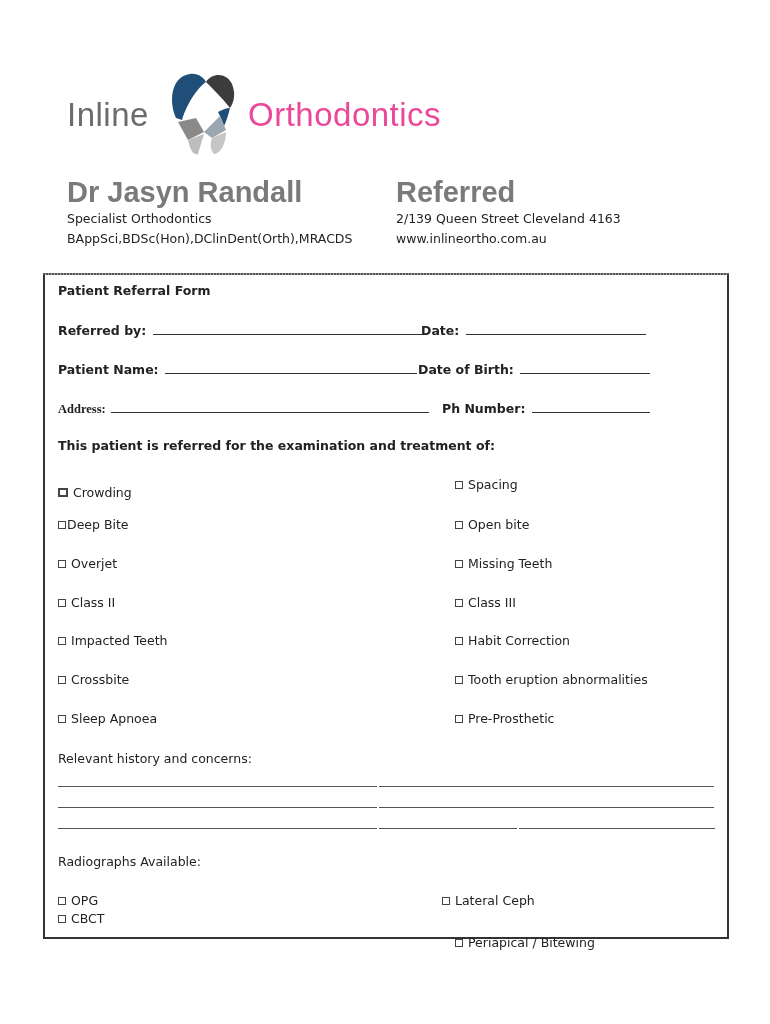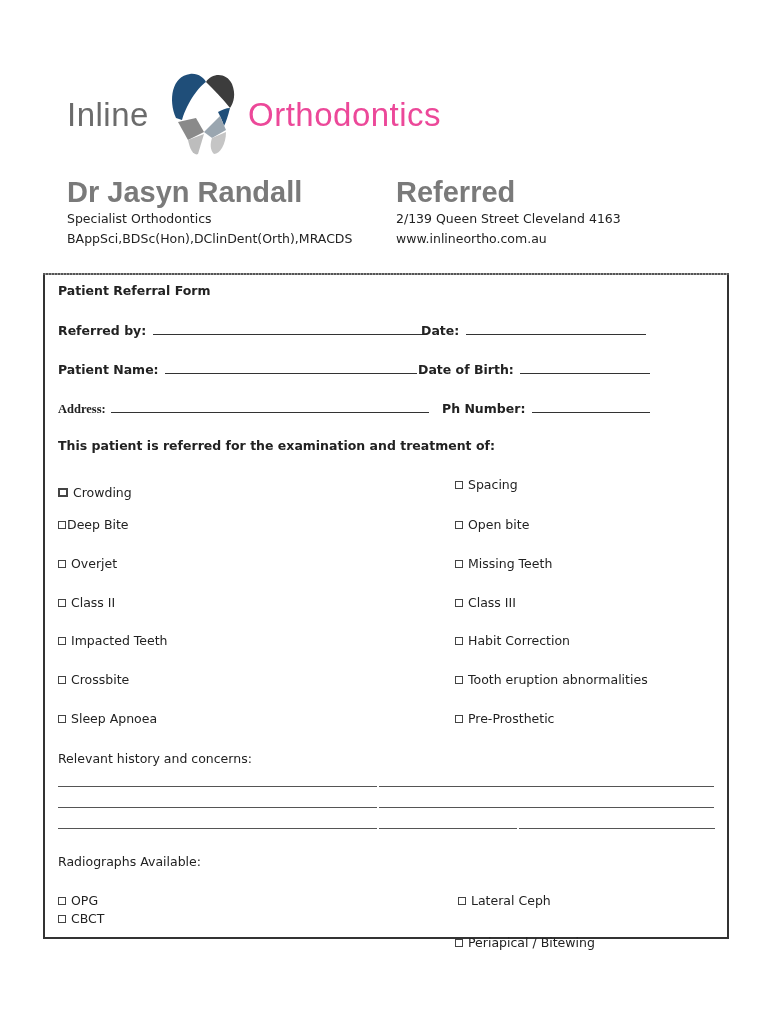--- a/index.html
+++ b/index.html
@@ -121,14 +121,14 @@
   <div class="hist-line" style="left:0; top:29px; width:319px;"></div>
   <div class="hist-line" style="left:321px; top:29px; width:335px;"></div>
   <div class="hist-line" style="left:0; top:50px; width:319px;"></div>
   <div class="hist-line" style="left:321px; top:50px; width:138px;"></div>
   <div class="hist-line" style="left:461px; top:50px; width:196px;"></div>
 </div>
 
 <div class="abs lbl" style="left:58px; top:854px;">Radiographs Available:</div>
 <div class="abs lbl" style="left:58px; top:893px;"><span class="cb"></span><span>OPG</span></div>
 <div class="abs lbl" style="left:58px; top:911px;"><span class="cb"></span><span>CBCT</span></div>
-<div class="abs lbl" style="left:458px; top:893px;"><span class="cb"></span><span>Lateral Ceph</span></div>
+<div class="abs lbl" style="left:442px; top:893px;"><span class="cb"></span><span>Lateral Ceph</span></div>
 <div class="abs lbl" style="left:455px; top:911px;margin-top:24px;"><span class="cb"></span><span>Periapical / Bitewing</span></div>
 
 </body></html>

